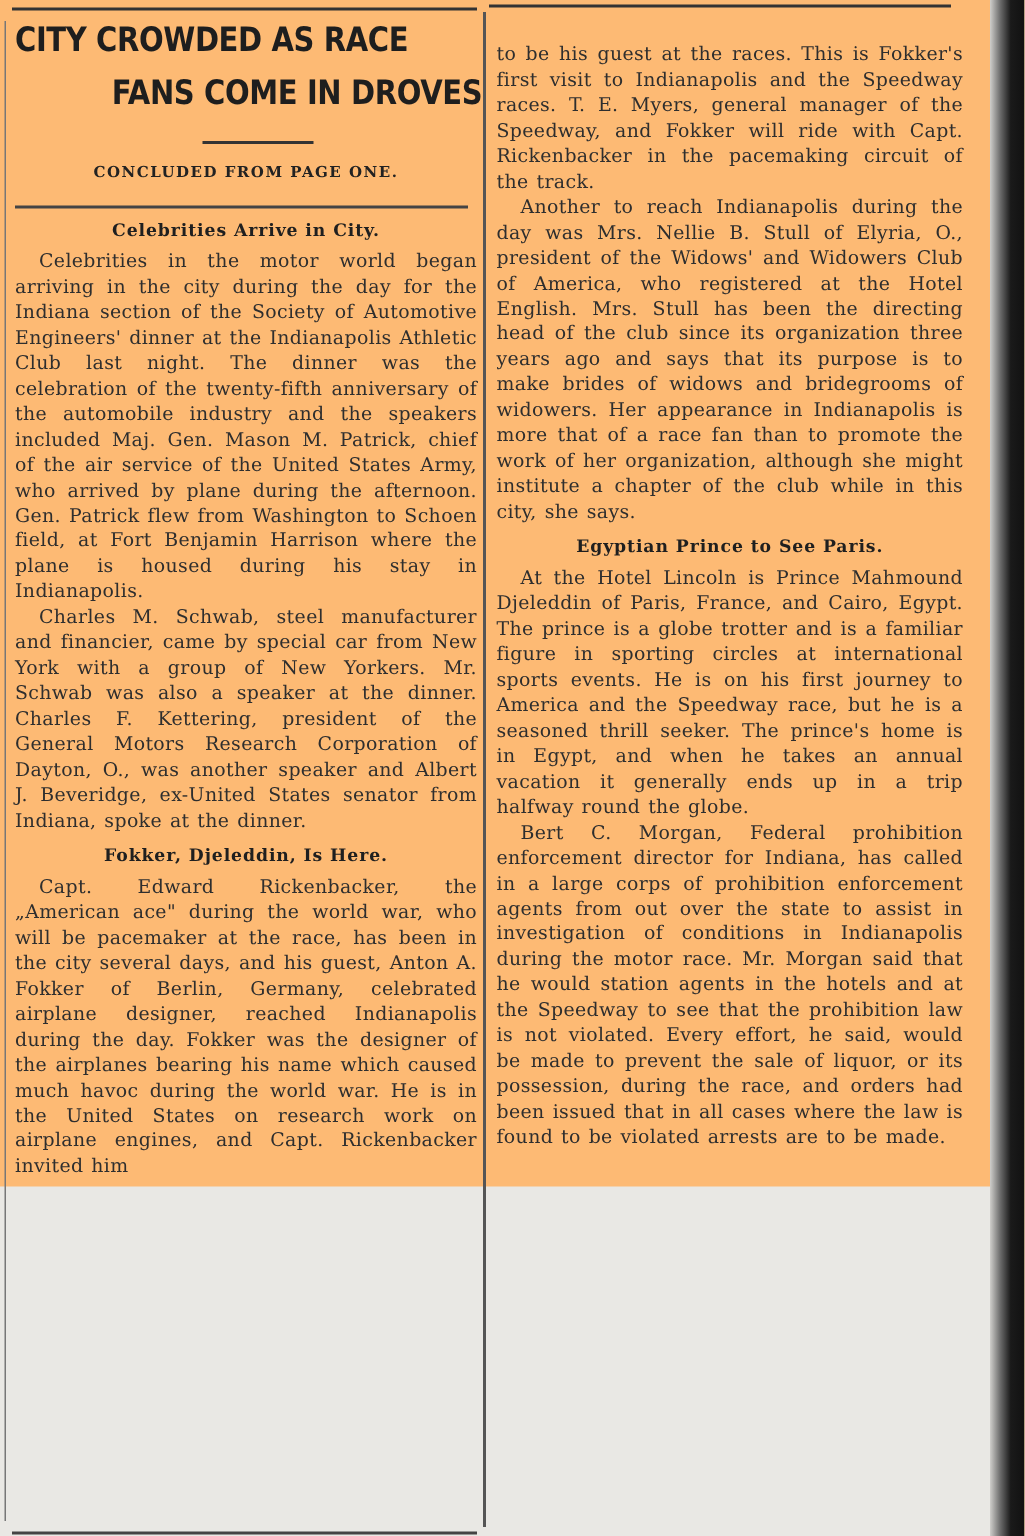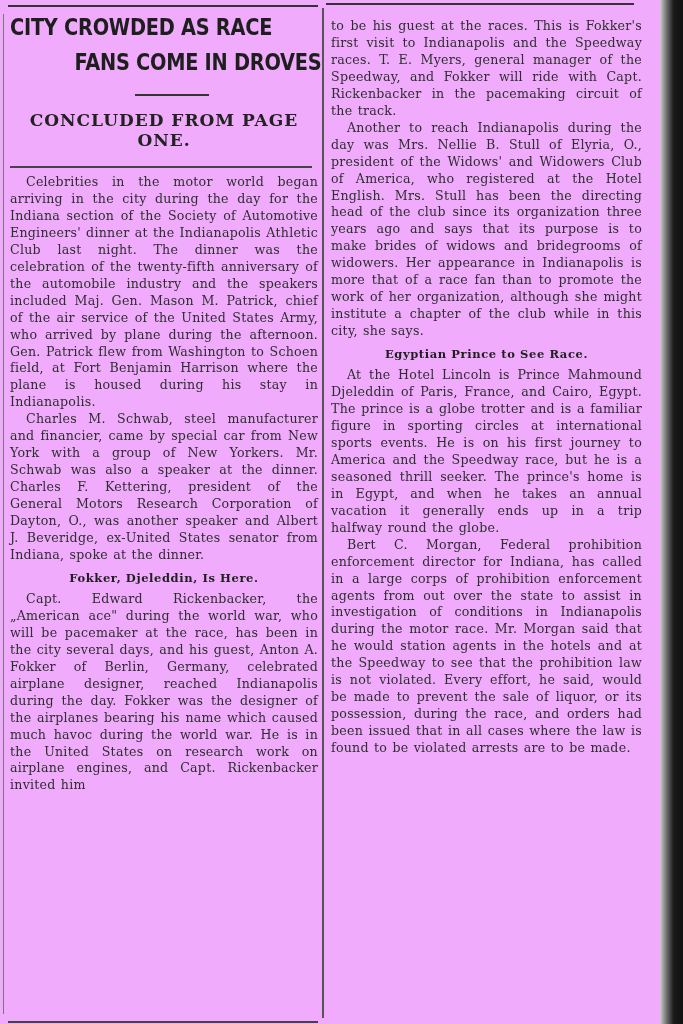--- a/index.html
+++ b/index.html
@@ -4,22 +4,22 @@
 <style>
   html, body { margin: 0; padding: 0; }
   body {
     width: 683px; height: 1024px; overflow: hidden;
     background: #e9e8e4;
     position: relative;
     font-family: "DejaVu Serif", "Liberation Serif", serif;
     color: #2b2b2b;
   }
   .page {
-    position: absolute; left: 0; top: 0; width: 668px; height: 1024px;
-    background: #f0abfc;
+    position: absolute; left: 0; top: 0; width: 668px; height: 791px;
+    background: #fdba74;
   }
   .shadow-edge {
     position: absolute; left: 660px; top: 0; width: 23px; height: 1024px;
     background: linear-gradient(to right, #cfcecb 0%, #6b6b6b 30%, #1a1a1a 60%, #111 100%);
   }
   .top-rule {
     position: absolute; left: 8px; top: 0; width: 310px; height: 5px;
     border-bottom: 2px solid #333;
   }
   .top-rule-right {
@@ -35,40 +35,40 @@
     background: #777;
   }
   .bottom-rule {
     position: absolute; left: 8px; top: 1021px; width: 310px; height: 2px;
     background: #444;
   }
   .col {
     position: absolute;
   }
   .col-left { left: 10px; top: 14px; width: 308px; }
-  .col-right { left: 331px; top: 18px; width: 311px; }
+  .col-right { left: 331px; top: 28px; width: 311px; }
 
   .headline {
     font-family: "DejaVu Sans", "Liberation Sans", sans-serif;
     font-weight: bold;
     font-size: 22.5px;
     line-height: 27px;
     color: #1e1e1e;
     letter-spacing: -0.3px;
     transform: scaleX(0.86);
     transform-origin: left top;
     white-space: nowrap;
   }
   .headline .l1 { display: block; margin-left: 0; }
   .headline .l2 { display: block; margin-left: 75px; margin-top: 8px; }
   .deck-rule {
     width: 74px; height: 2px; background: #333; margin: 18px 0 0 125px;
   }
   .deck {
-    text-align: center; font-weight: bold; font-size: 17px;
+    text-align: center; font-weight: bold; font-size: 10px;
     letter-spacing: 1px; color: #222; margin-top: 14px;
     font-family: "DejaVu Serif", serif;
   }
   .deck-rule2 {
     height: 2px; background: #444; margin: 16px 0 6px 0; width: 302px;
   }
   .body-text p {
     margin: 0;
     font-size: 12.6px;
     line-height: 16.95px;
@@ -100,32 +100,33 @@
   <div class="col col-left">
     <div class="headline">
       <span class="l1">CITY CROWDED AS RACE</span>
       <span class="l2">FANS COME IN DROVES</span>
     </div>
     <div class="deck-rule"></div>
     <div class="deck">CONCLUDED FROM PAGE ONE.</div>
     <div class="deck-rule2"></div>
 
     <div class="body-text">
+      <div class="subhead">Celebrities Arrive in City.</div>
       <p class="indent">Celebrities in the motor world began arriving in the city during the day for the Indiana section of the Society of Automotive Engineers' dinner at the Indianapolis Athletic Club last night. The dinner was the celebration of the twenty-fifth anniversary of the automobile industry and the speakers included Maj. Gen. Mason M. Patrick, chief of the air service of the United States Army, who arrived by plane during the afternoon. Gen. Patrick flew from Washington to Schoen field, at Fort Benjamin Harrison where the plane is housed during his stay in Indianapolis.</p>
       <p class="indent">Charles M. Schwab, steel manufacturer and financier, came by special car from New York with a group of New Yorkers. Mr. Schwab was also a speaker at the dinner. Charles F. Kettering, president of the General Motors Research Corporation of Dayton, O., was another speaker and Albert J. Beveridge, ex-United States senator from Indiana, spoke at the dinner.</p>
       <div class="subhead">Fokker, Djeleddin, Is Here.</div>
       <p class="indent">Capt. Edward Rickenbacker, the „American ace" during the world war, who will be pacemaker at the race, has been in the city several days, and his guest, Anton A. Fokker of Berlin, Germany, celebrated airplane designer, reached Indianapolis during the day. Fokker was the designer of the airplanes bearing his name which caused much havoc during the world war. He is in the United States on research work on airplane engines, and Capt. Rickenbacker invited him</p>
     </div>
   </div>
 
   <div class="col col-right">
     <div class="body-text">
       <p>to be his guest at the races. This is Fokker's first visit to Indianapolis and the Speedway races. T. E. Myers, general manager of the Speedway, and Fokker will ride with Capt. Rickenbacker in the pacemaking circuit of the track.</p>
       <p class="indent">Another to reach Indianapolis during the day was Mrs. Nellie B. Stull of Elyria, O., president of the Widows' and Widowers Club of America, who registered at the Hotel English. Mrs. Stull has been the directing head of the club since its organization three years ago and says that its purpose is to make brides of widows and bridegrooms of widowers. Her appearance in Indianapolis is more that of a race fan than to promote the work of her organization, although she might institute a chapter of the club while in this city, she says.</p>
-      <div class="subhead">Egyptian Prince to See Race.</div>
+      <div class="subhead">Egyptian Prince to See Paris.</div>
       <p class="indent">At the Hotel Lincoln is Prince Mahmound Djeleddin of Paris, France, and Cairo, Egypt. The prince is a globe trotter and is a familiar figure in sporting circles at international sports events. He is on his first journey to America and the Speedway race, but he is a seasoned thrill seeker. The prince's home is in Egypt, and when he takes an annual vacation it generally ends up in a trip halfway round the globe.</p>
       <p class="indent">Bert C. Morgan, Federal prohibition enforcement director for Indiana, has called in a large corps of prohibition enforcement agents from out over the state to assist in investigation of conditions in Indianapolis during the motor race. Mr. Morgan said that he would station agents in the hotels and at the Speedway to see that the prohibition law is not violated. Every effort, he said, would be made to prevent the sale of liquor, or its possession, during the race, and orders had been issued that in all cases where the law is found to be violated arrests are to be made.</p>
     </div>
   </div>
 
   <div class="bottom-rule"></div>
 </div>
 <div class="shadow-edge"></div>
 
 </body></html>

